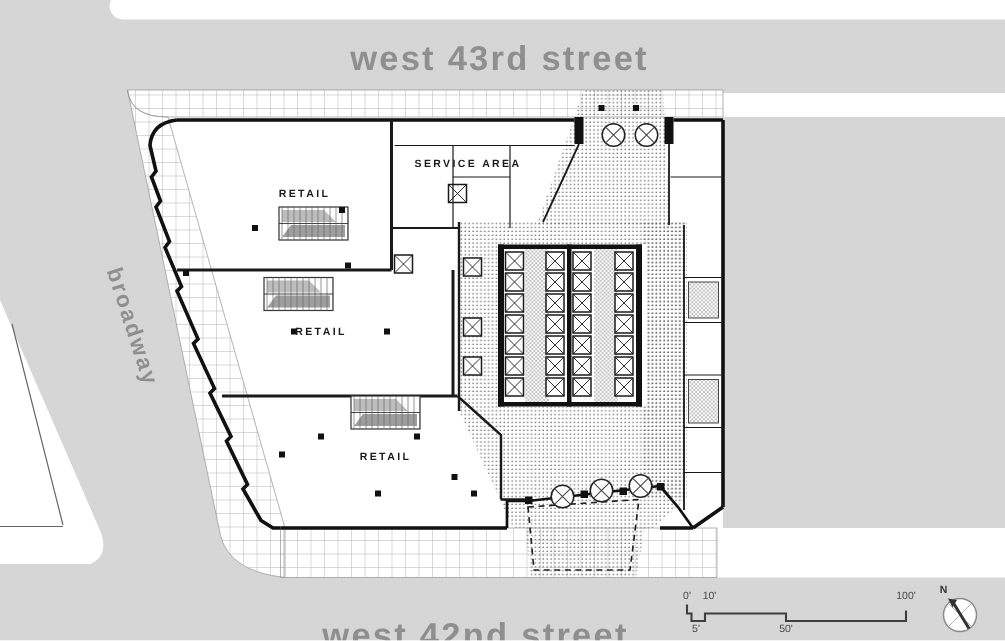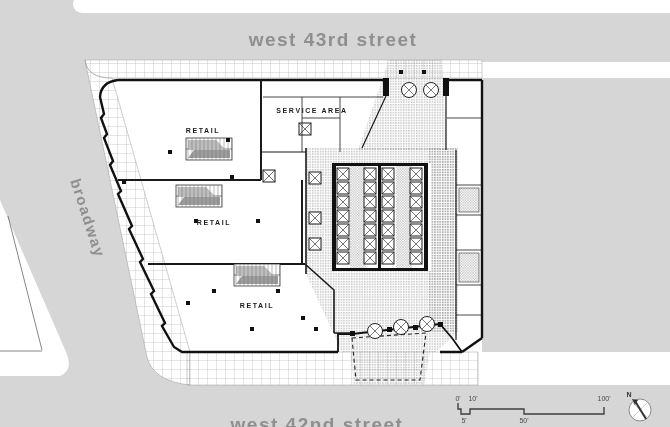--- a/index.html
+++ b/index.html
@@ -1,20 +1,20 @@
 <!DOCTYPE html>
 <html><head>
 <meta charset="utf-8">
 <style>
   html,body{margin:0;padding:0;background:#fff;}
   .canvas{position:relative;width:670px;height:427px;background:#fff;overflow:hidden;
           font-family:"Liberation Sans",sans-serif;}
   .canvas svg{position:absolute;left:0;top:0;}
   .lbl{position:absolute;transform:translate(-50%,-50%);white-space:nowrap;line-height:1;}
-  .street{font-weight:bold;color:#8f8f8f;font-size:19px;letter-spacing:1.5px;}
+  .street{font-weight:bold;color:#8f8f8f;font-size:23px;letter-spacing:1.5px;}
   .street-rot{transform:translate(-50%,-50%) rotate(72deg);}
   .room{font-weight:bold;color:#1c1c1c;font-size:7px;letter-spacing:1.6px;}
   .tick{font-size:7px;color:#4a4a4a;letter-spacing:0;}
   .north{font-size:7px;font-weight:bold;color:#333;}
 </style>
 </head>
 <body>
 
 <div class="canvas">
 

